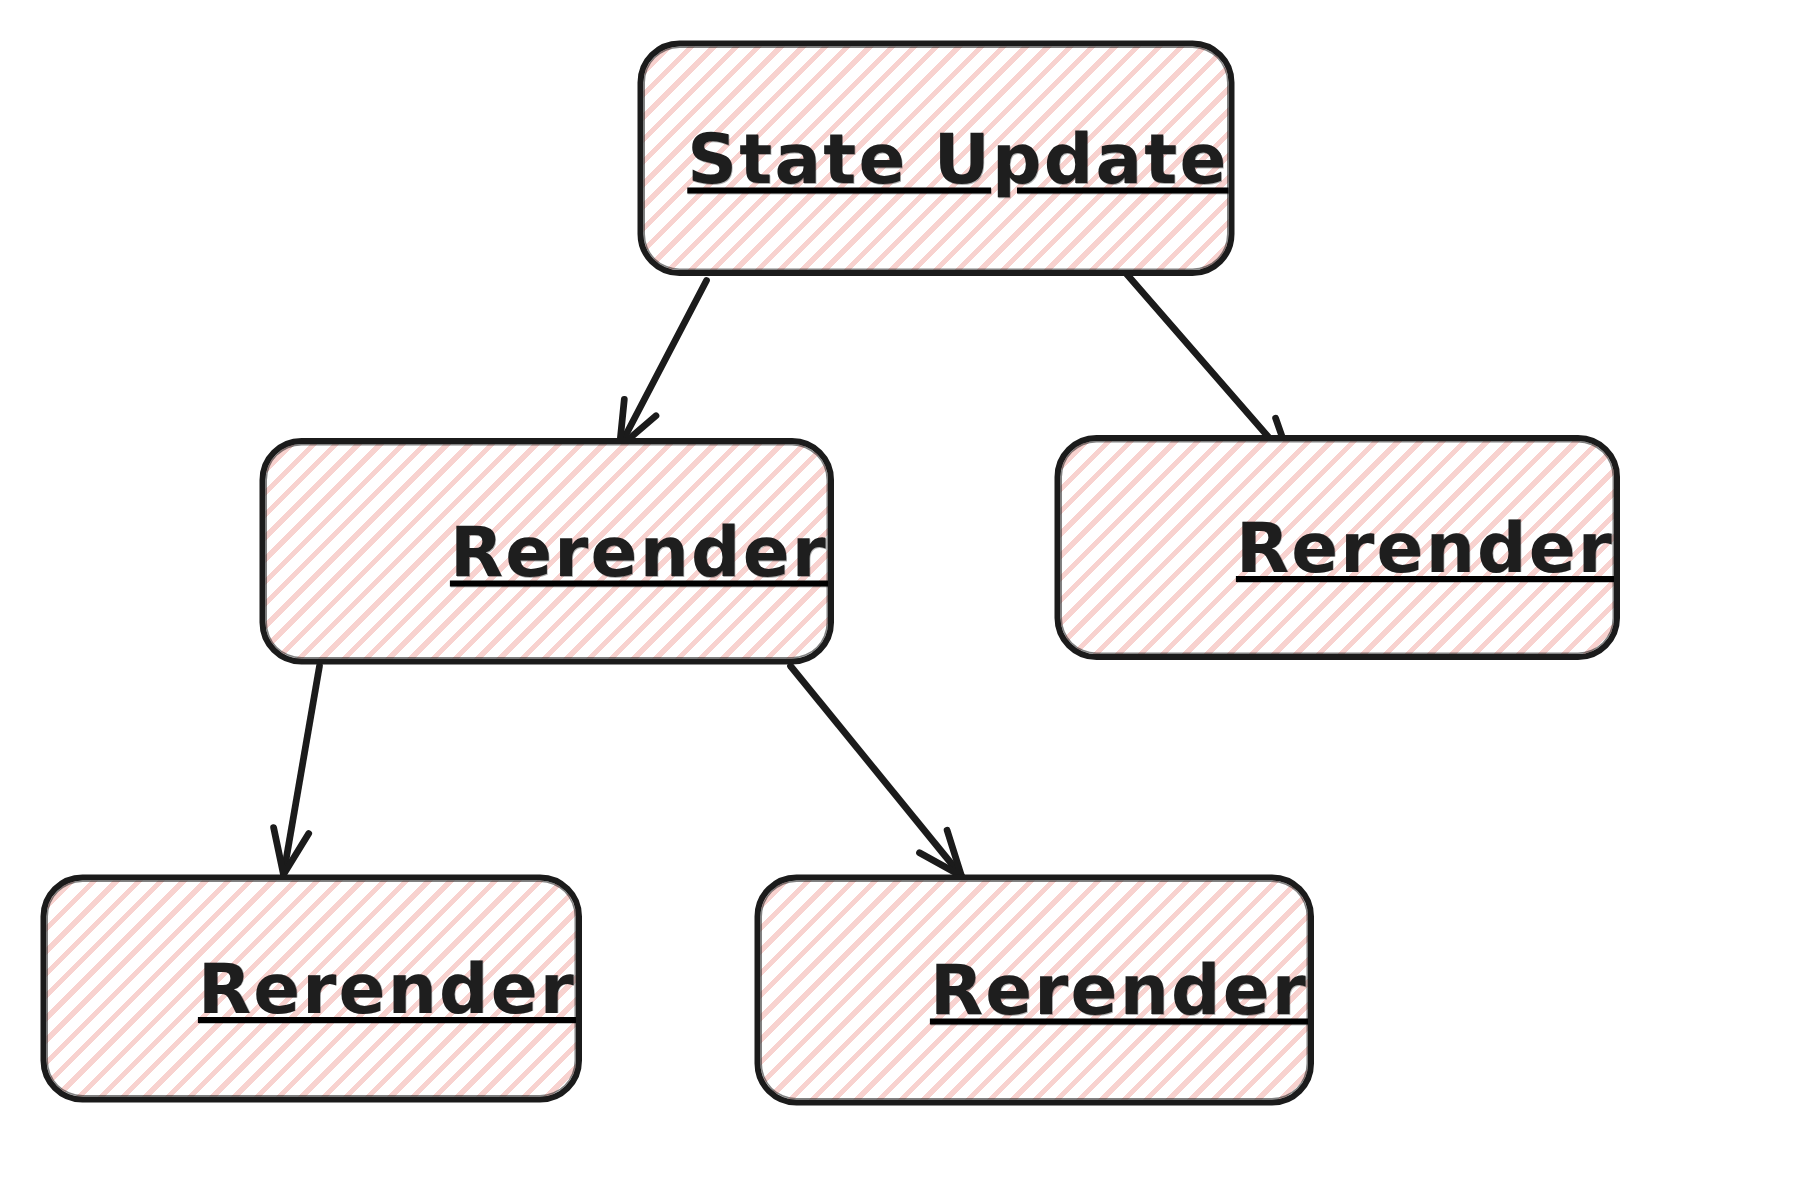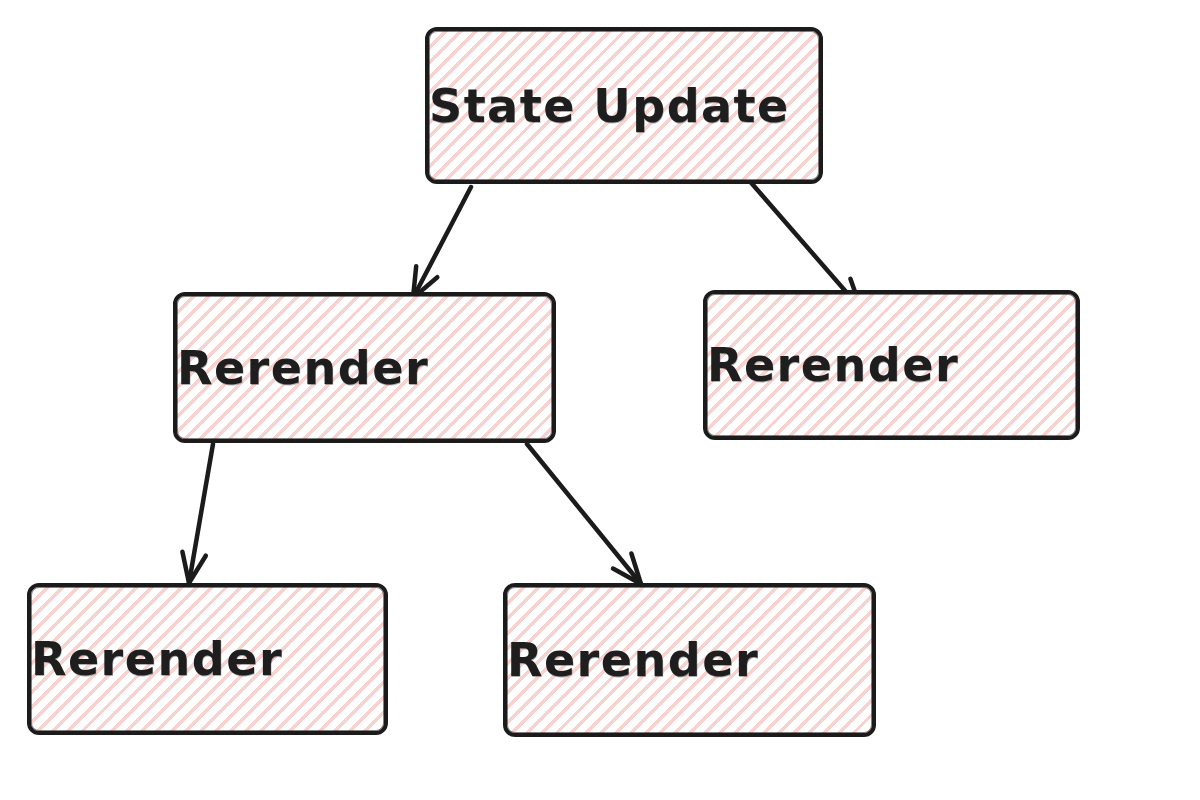--- a/index.html
+++ b/index.html
@@ -35,32 +35,33 @@
     stroke: var(--stroke);
     stroke-width: 4.5;
     fill: none;
     stroke-linecap: round;
     stroke-linejoin: round;
   }
   .node {
     position: absolute;
     box-sizing: border-box;
     border: 4px solid var(--stroke);
-    border-radius: 12px;
+    border-radius: 28px;
     background: repeating-linear-gradient(
       135deg,
       var(--hatch) 0px,
       var(--hatch) 3.5px,
       var(--node-bg) 3.5px,
       var(--node-bg) 10.5px
     );
     box-shadow: inset 0 0 0 1px rgba(27, 27, 27, 0.55);
     display: flex;
     align-items: center;
-    justify-content: flex-start;
+    justify-content: flex-end;
+    text-decoration: underline;
   }
   .node-label {
     color: var(--text);
     font-size: 46px;
     font-weight: 600;
     letter-spacing: 1.5px;
     white-space: nowrap;
     
     text-shadow: 0.5px 0.5px 0 rgba(30, 30, 30, 0.35);
     background: rgba(255, 255, 255, 0.0);

